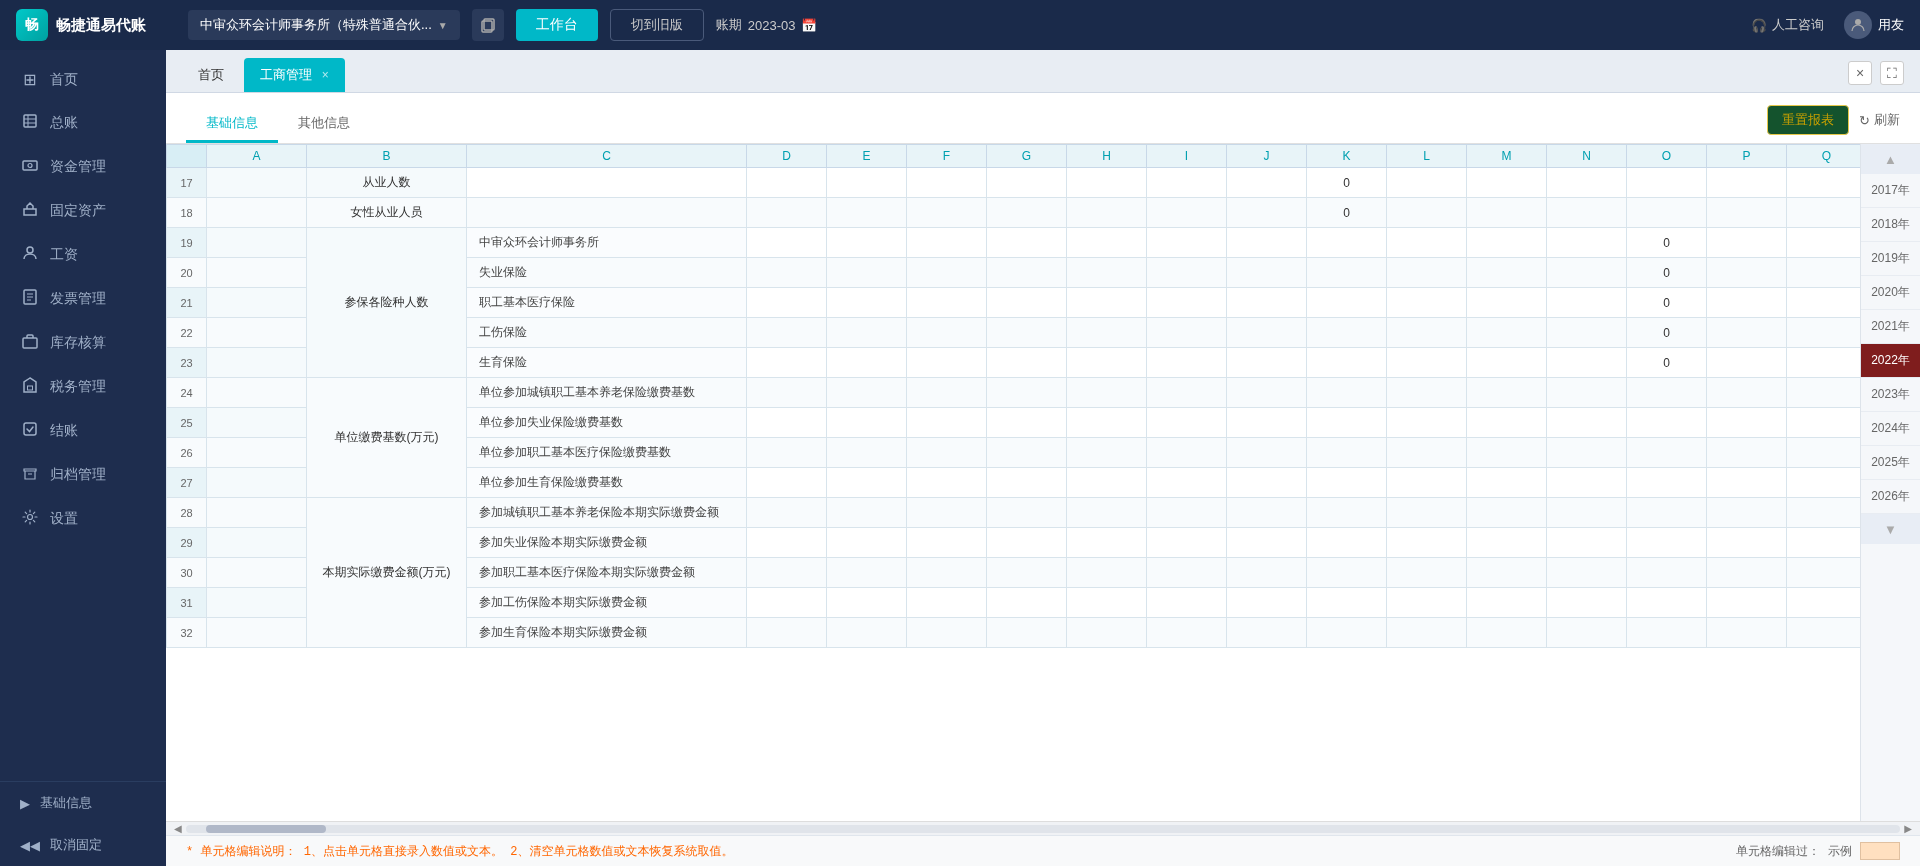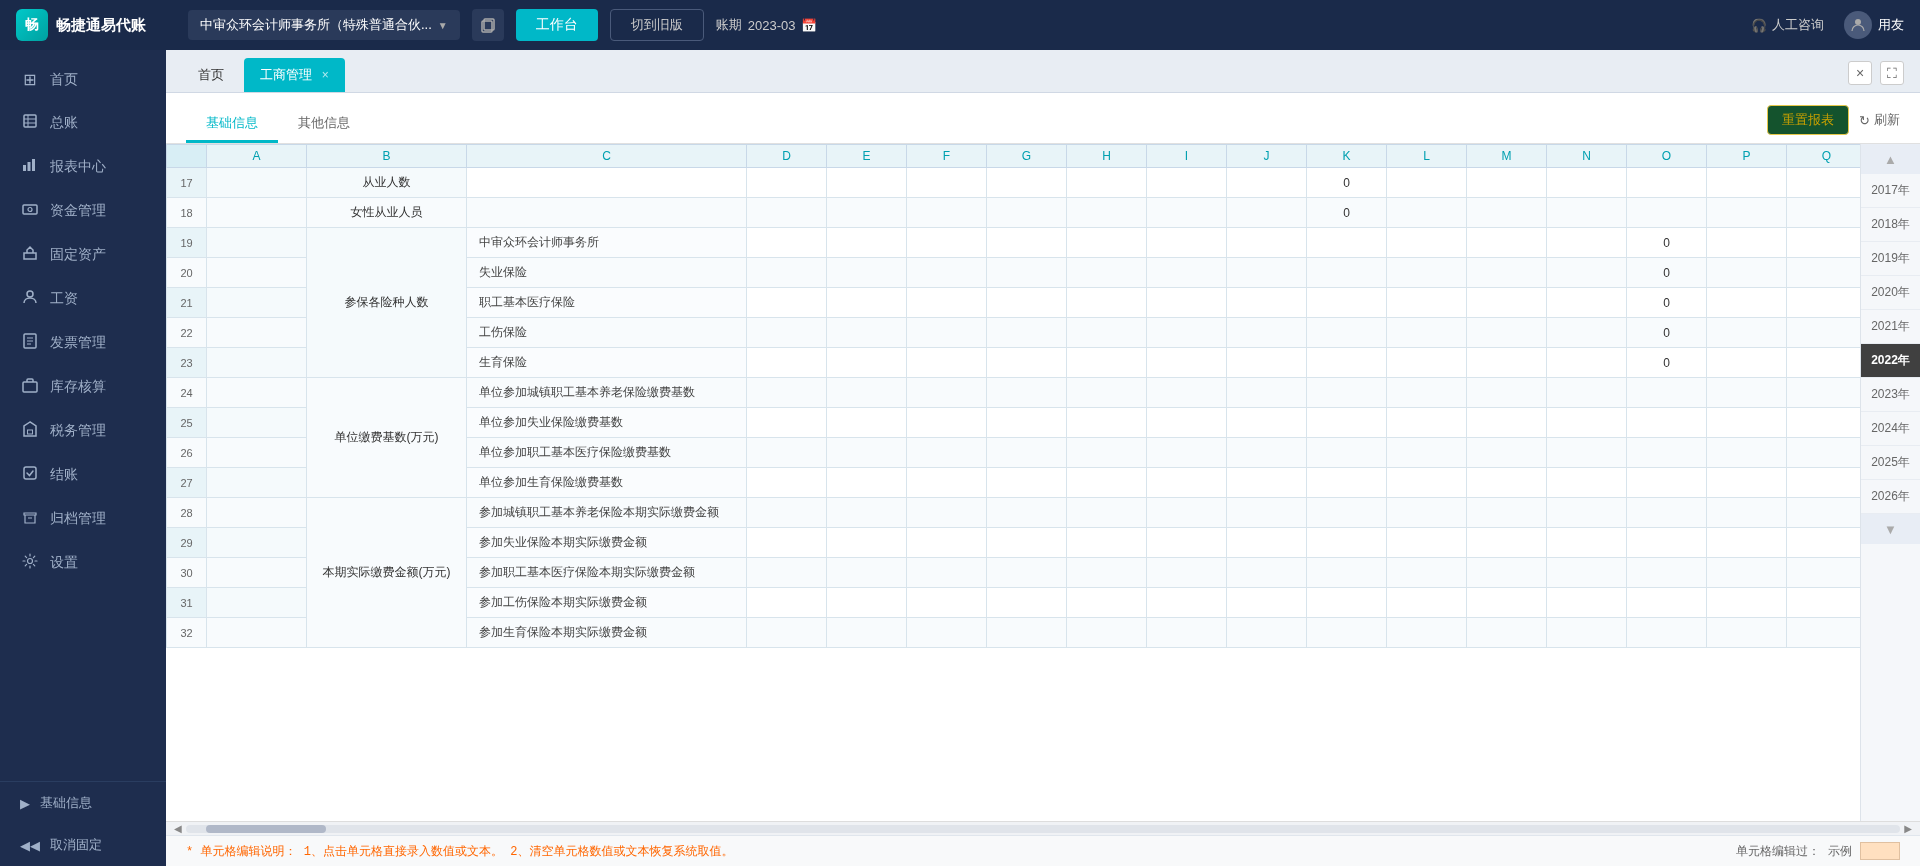--- a/index.html
+++ b/index.html
@@ -326,23 +326,23 @@
     .year-item {
       width: 100%;
       padding: 8px 4px;
       text-align: center;
       font-size: 12px;
       color: #666;
       cursor: pointer;
       border-bottom: 1px solid #e8ecf2;
     }
     .year-item.active {
-      background: #404040;
+      background: #7f1d1d;
       color: white;
-      font-weight: bold;
+      font-weight: normal;
     }
 
     
     .bottom-bar {
       background: #f8f9fa;
       border-top: 1px solid #e0e6ed;
       padding: 6px 20px;
       display: flex;
       align-items: center;
       justify-content: space-between;
@@ -454,30 +454,20 @@
     <div class="sidebar-item">
       <span class="icon">
         <svg width="16" height="16" viewBox="0 0 16 16" fill="none">
             <rect x="2" y="2" width="12" height="12" rx="1" stroke="#a0b0c8" stroke-width="1.5"></rect>
             <line x1="2" y1="6" x2="14" y2="6" stroke="#a0b0c8" stroke-width="1"></line>
             <line x1="2" y1="10" x2="14" y2="10" stroke="#a0b0c8" stroke-width="1"></line>
             <line x1="6" y1="2" x2="6" y2="14" stroke="#a0b0c8" stroke-width="1"></line>
           </svg>
       </span>
       <span>总账</span>
-    </div>
-    <div class="sidebar-item">
-      <span class="icon">
-        <svg width="16" height="16" viewBox="0 0 16 16" fill="none">
-            <rect x="1" y="8" width="3" height="6" fill="#a0b0c8"></rect>
-            <rect x="5.5" y="5" width="3" height="9" fill="#a0b0c8"></rect>
-            <rect x="10" y="2" width="3" height="12" fill="#a0b0c8"></rect>
-          </svg>
-      </span>
-      <span>报表中心</span>
     </div>
     <div class="sidebar-item">
       <span class="icon">
         <svg width="16" height="16" viewBox="0 0 16 16" fill="none">
             <rect x="1" y="4" width="14" height="9" rx="1" stroke="#a0b0c8" stroke-width="1.5"></rect>
             <circle cx="8" cy="8.5" r="2" stroke="#a0b0c8" stroke-width="1.2"></circle>
           </svg>
       </span>
       <span>资金管理</span>
     </div>

